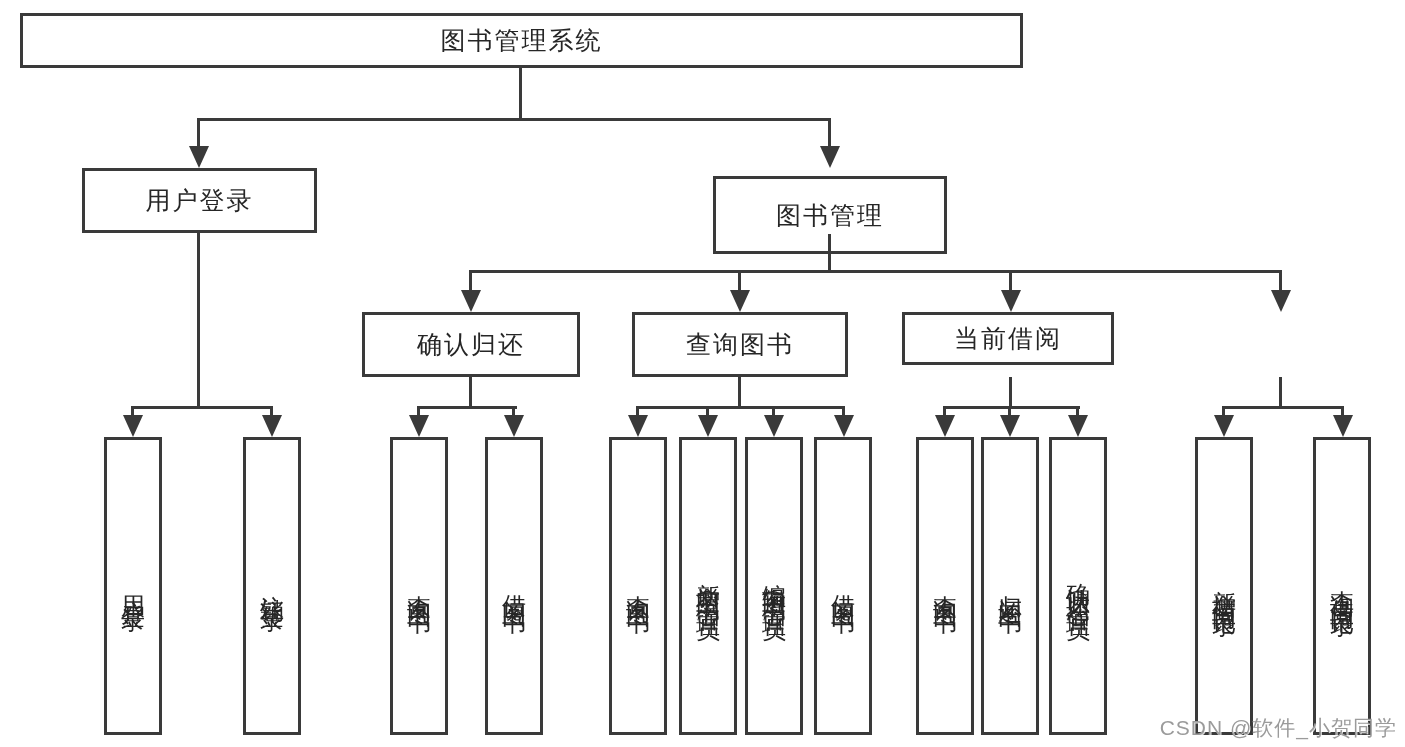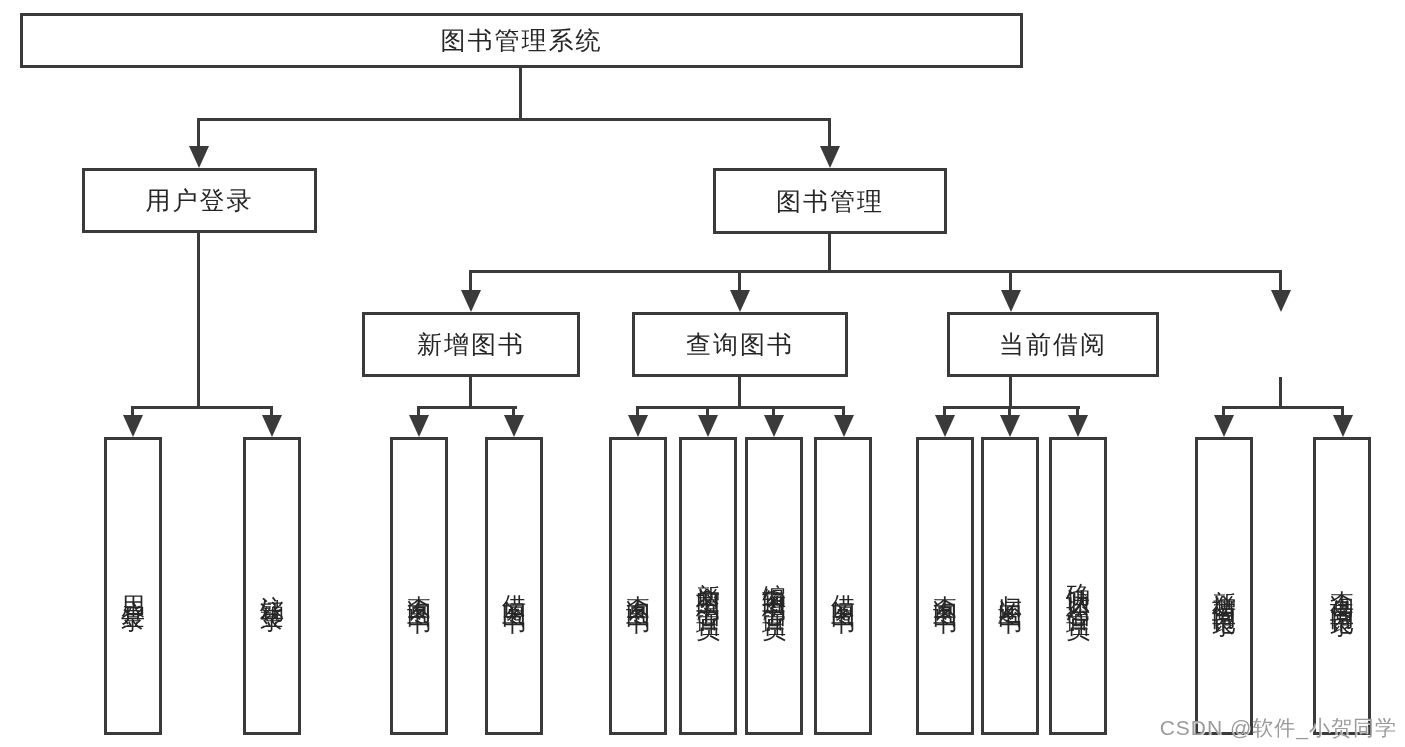--- a/index.html
+++ b/index.html
@@ -39,43 +39,43 @@
   <div class="box" style="left:20px;top:13px;width:1003px;height:55px">图书管理系统</div>
 
   <div class="vline" style="left:519px;top:68px;height:50px"></div>
   <div class="hline" style="left:197px;top:118px;width:634px"></div>
   <div class="vline" style="left:197px;top:118px;height:30px"></div>
   <div class="arrowhead" style="left:189px;top:146px"></div>
   <div class="vline" style="left:828px;top:118px;height:30px"></div>
   <div class="arrowhead" style="left:820px;top:146px"></div>
 
   <div class="box" style="left:82px;top:168px;width:235px;height:65px">用户登录</div>
-  <div class="box" style="left:713px;top:168px;width:234px;height:66px">图书管理</div>
+  <div class="box" style="left:713px;top:176px;width:234px;height:78px">图书管理</div>
 
   <div class="vline" style="left:197px;top:233px;height:175px"></div>
   <div class="hline" style="left:131px;top:406px;width:142px"></div>
   <div class="vline" style="left:131px;top:406px;height:13px"></div>
   <div class="arrowhead" style="left:123px;top:415px"></div>
   <div class="vline" style="left:270px;top:406px;height:13px"></div>
   <div class="arrowhead" style="left:262px;top:415px"></div>
 
   <div class="vline" style="left:828px;top:234px;height:39px"></div>
   <div class="hline" style="left:469px;top:270px;width:813px"></div>
   <div class="vline" style="left:469px;top:270px;height:24px"></div>
   <div class="arrowhead" style="left:461px;top:290px"></div>
   <div class="vline" style="left:738px;top:270px;height:24px"></div>
   <div class="arrowhead" style="left:730px;top:290px"></div>
   <div class="vline" style="left:1009px;top:270px;height:24px"></div>
   <div class="arrowhead" style="left:1001px;top:290px"></div>
   <div class="vline" style="left:1279px;top:270px;height:24px"></div>
   <div class="arrowhead" style="left:1271px;top:290px"></div>
 
-  <div class="box" style="left:362px;top:312px;width:218px;height:65px">新增图书</div>
+  <div class="box" style="left:362px;top:312px;width:218px;height:65px">确认归还</div>
   <div class="box" style="left:632px;top:312px;width:216px;height:65px">查询图书</div>
-  <div class="box" style="left:947px;top:312px;width:212px;height:65px">当前借阅</div>
+  <div class="box" style="left:902px;top:312px;width:212px;height:53px">当前借阅</div>
 
   <div class="vline" style="left:469px;top:377px;height:32px"></div>
   <div class="vline" style="left:738px;top:377px;height:32px"></div>
   <div class="vline" style="left:1009px;top:377px;height:32px"></div>
   <div class="vline" style="left:1279px;top:377px;height:32px"></div>
 
   <div class="hline" style="left:417px;top:406px;width:100px"></div>
   <div class="vline" style="left:417px;top:406px;height:13px"></div>
   <div class="arrowhead" style="left:409px;top:415px"></div>
   <div class="vline" style="left:512px;top:406px;height:13px"></div>

